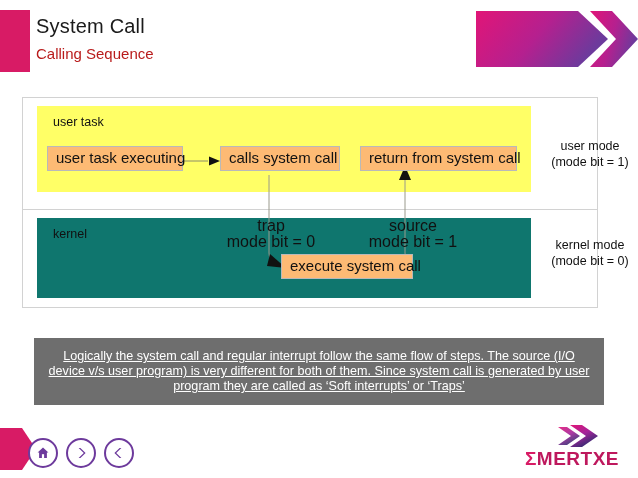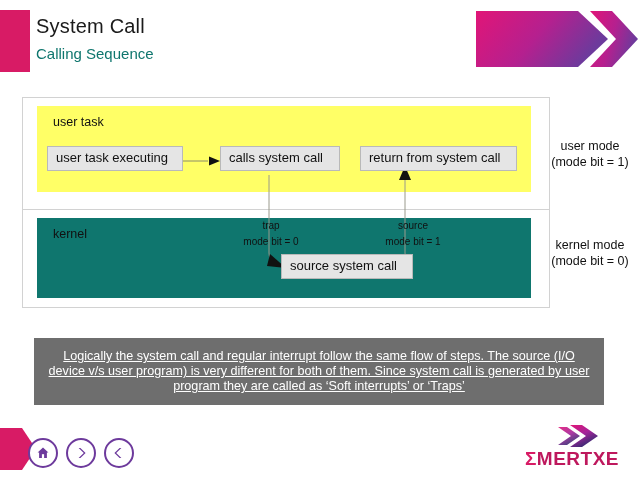--- a/index.html
+++ b/index.html
@@ -16,61 +16,61 @@
   .title-bar-accent{
     position:absolute;left:0;top:10px;width:30px;height:62px;
     background:#d81b65;
   }
   .title-block{position:absolute;left:36px;top:11px;}
   .title-main{
     font-size:20px;color:#1a1a1a;line-height:30px;font-weight:400;
     letter-spacing:.2px;
   }
   .title-sub{
-    font-size:15px;color:#0f766e;line-height:20px;margin-top:3px;
+    font-size:15px;color:#b91c1c;line-height:20px;margin-top:3px;
   }
 
   
   .hdr-arrow{position:absolute;right:0;top:8px;width:178px;height:62px;}
 
   
   .diagram{
-    position:absolute;left:22px;top:97px;width:528px;height:211px;
+    position:absolute;left:22px;top:97px;width:576px;height:211px;
     border:1px solid #d2d2d2;background:#ffffff;box-sizing:border-box;
   }
   .band-divider{
     position:absolute;left:0;right:0;top:111px;height:1px;background:#d2d2d2;
   }
 
   .band{position:absolute;box-sizing:border-box;}
   .band-user{
     left:14px;top:8px;width:494px;height:86px;background:#ffff66;
   }
   .band-kernel{
     left:14px;top:120px;width:494px;height:80px;background:#0f766e;
   }
   .band-label{
     position:absolute;left:16px;top:9px;font-size:12.5px;color:#111;
   }
 
   .node{
     position:absolute;box-sizing:border-box;
-    background:#e5e5e5;border:1px solid #b9b9b9;
-    font-size:13px;color:#111;
+    background:#fdba74;border:1px solid #b9b9b9;
+    font-size:15px;color:#111;
     padding:4px 8px 5px 8px;
     white-space:nowrap;line-height:14px;
   }
 
   .side-label{
     position:absolute;text-align:center;font-size:12.5px;color:#111;
     line-height:16px;width:110px;
   }
 
   .flow-label{
-    position:absolute;text-align:center;font-size:10px;color:#111;
+    position:absolute;text-align:center;font-size:16px;color:#111;
     line-height:16px;width:140px;
   }
 
   .connectors{position:absolute;left:0;top:0;width:594px;height:211px;
     pointer-events:none;}
 
   
   .note{
     position:absolute;left:34px;top:338px;width:570px;height:67px;
     background:#6e6e6e;box-sizing:border-box;
@@ -148,21 +148,21 @@
       <path d="M389,165 Q382,163 382,155 L382,82" fill="none" stroke="#9a9a8c" stroke-width="1"></path>
       <polygon points="376,82 388,82 382,68" fill="#111"></polygon>
     </svg>
 
     <div class="node" style="left:24px;top:48px;width:136px;">user task executing</div>
 
     <div class="node" style="left:197px;top:48px;width:120px;">calls system call</div>
 
     <div class="node" style="left:337px;top:48px;width:157px;">return from system call</div>
 
-    <div class="node" style="left:258px;top:156px;width:132px;">source system call</div>
+    <div class="node" style="left:258px;top:156px;width:132px;">execute system call</div>
 
     <div class="flow-label" style="left:178px;top:120px;">
       <div>trap</div>
       <div>mode bit = 0</div>
     </div>
 
     <div class="flow-label" style="left:320px;top:120px;">
       <div>source</div>
       <div>mode bit = 1</div>
     </div>

